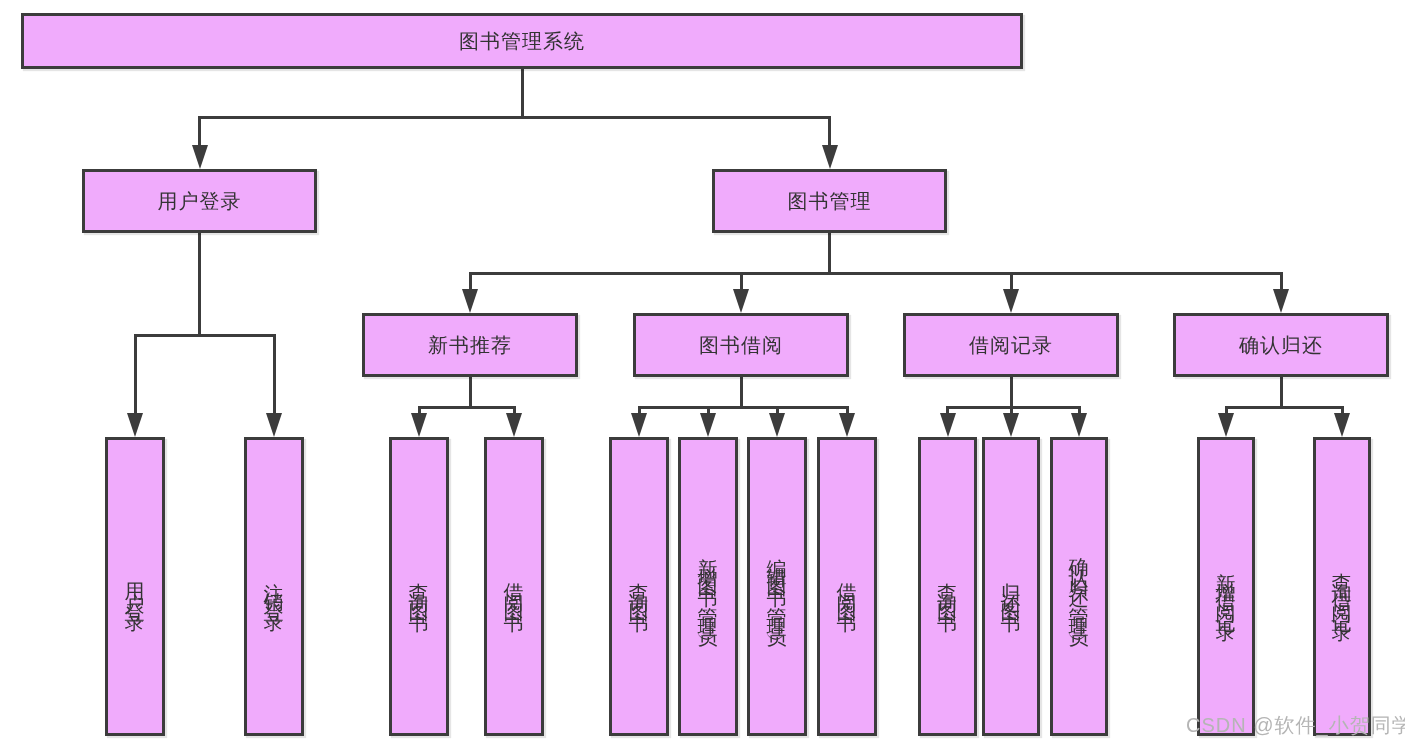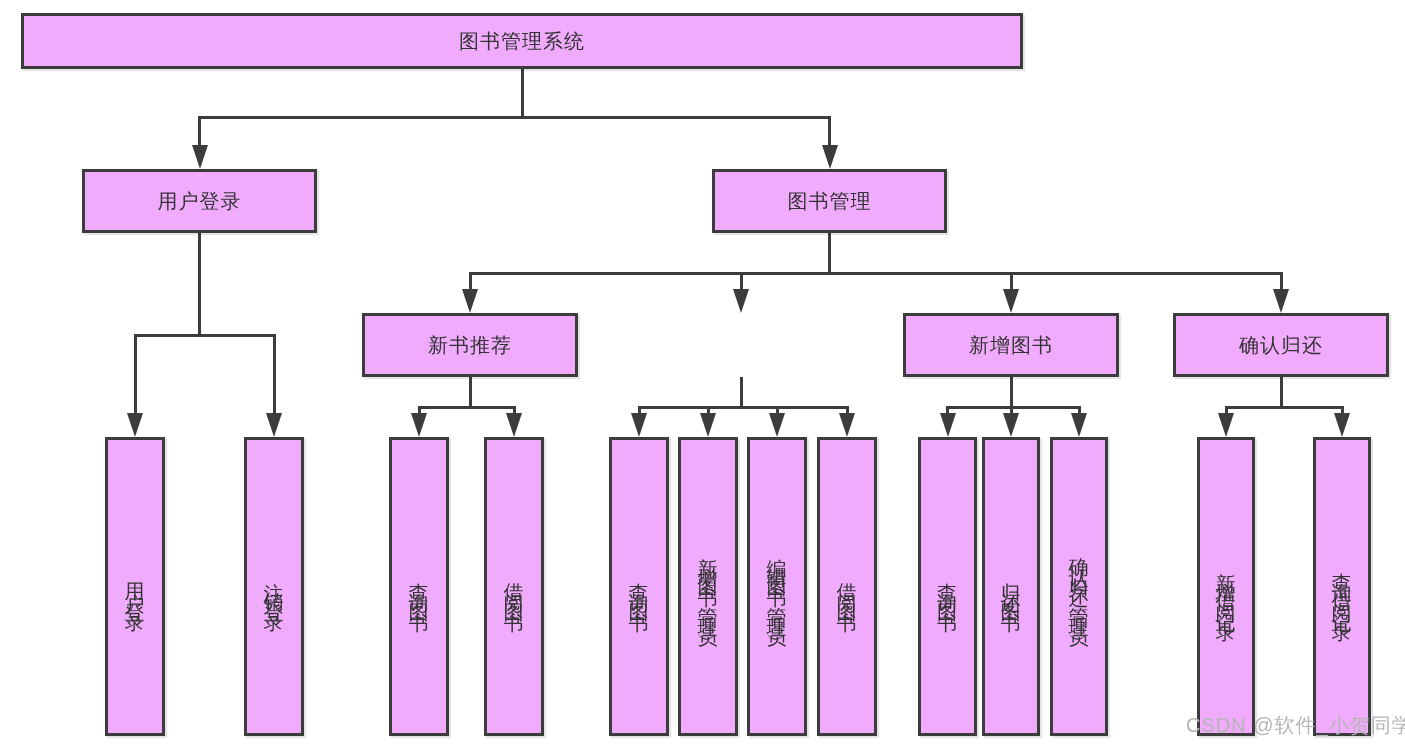--- a/index.html
+++ b/index.html
@@ -65,22 +65,25 @@
     </div>
     <div class="box" style="left: 82px; top: 169px; width: 235px; height: 64px;">
       <span class="lbl">用户登录</span>
     </div>
     <div class="box" style="left: 712px; top: 169px; width: 235px; height: 64px;">
       <span class="lbl">图书管理</span>
     </div>
     <div class="box" style="left: 362px; top: 313px; width: 216px; height: 64px;">
       <span class="lbl">新书推荐</span>
     </div>
+    <div class="box" style="left: 633px; top: 313px; width: 216px; height: 64px;">
+      <span class="lbl">图书借阅</span>
+    </div>
     <div class="box" style="left: 903px; top: 313px; width: 216px; height: 64px;">
-      <span class="lbl">新增图书</span>
+      <span class="lbl">借阅记录</span>
     </div>
     <div class="box" style="left: 1173px; top: 313px; width: 216px; height: 64px;">
       <span class="lbl">确认归还</span>
     </div>
     <div class="box v" style="left: 105px; top: 437px; width: 60px; height: 299px;">
       <span class="lbl">用户登录</span>
     </div>
     <div class="box v" style="left: 244px; top: 437px; width: 60px; height: 299px;">
       <span class="lbl">注销登录</span>
     </div>

